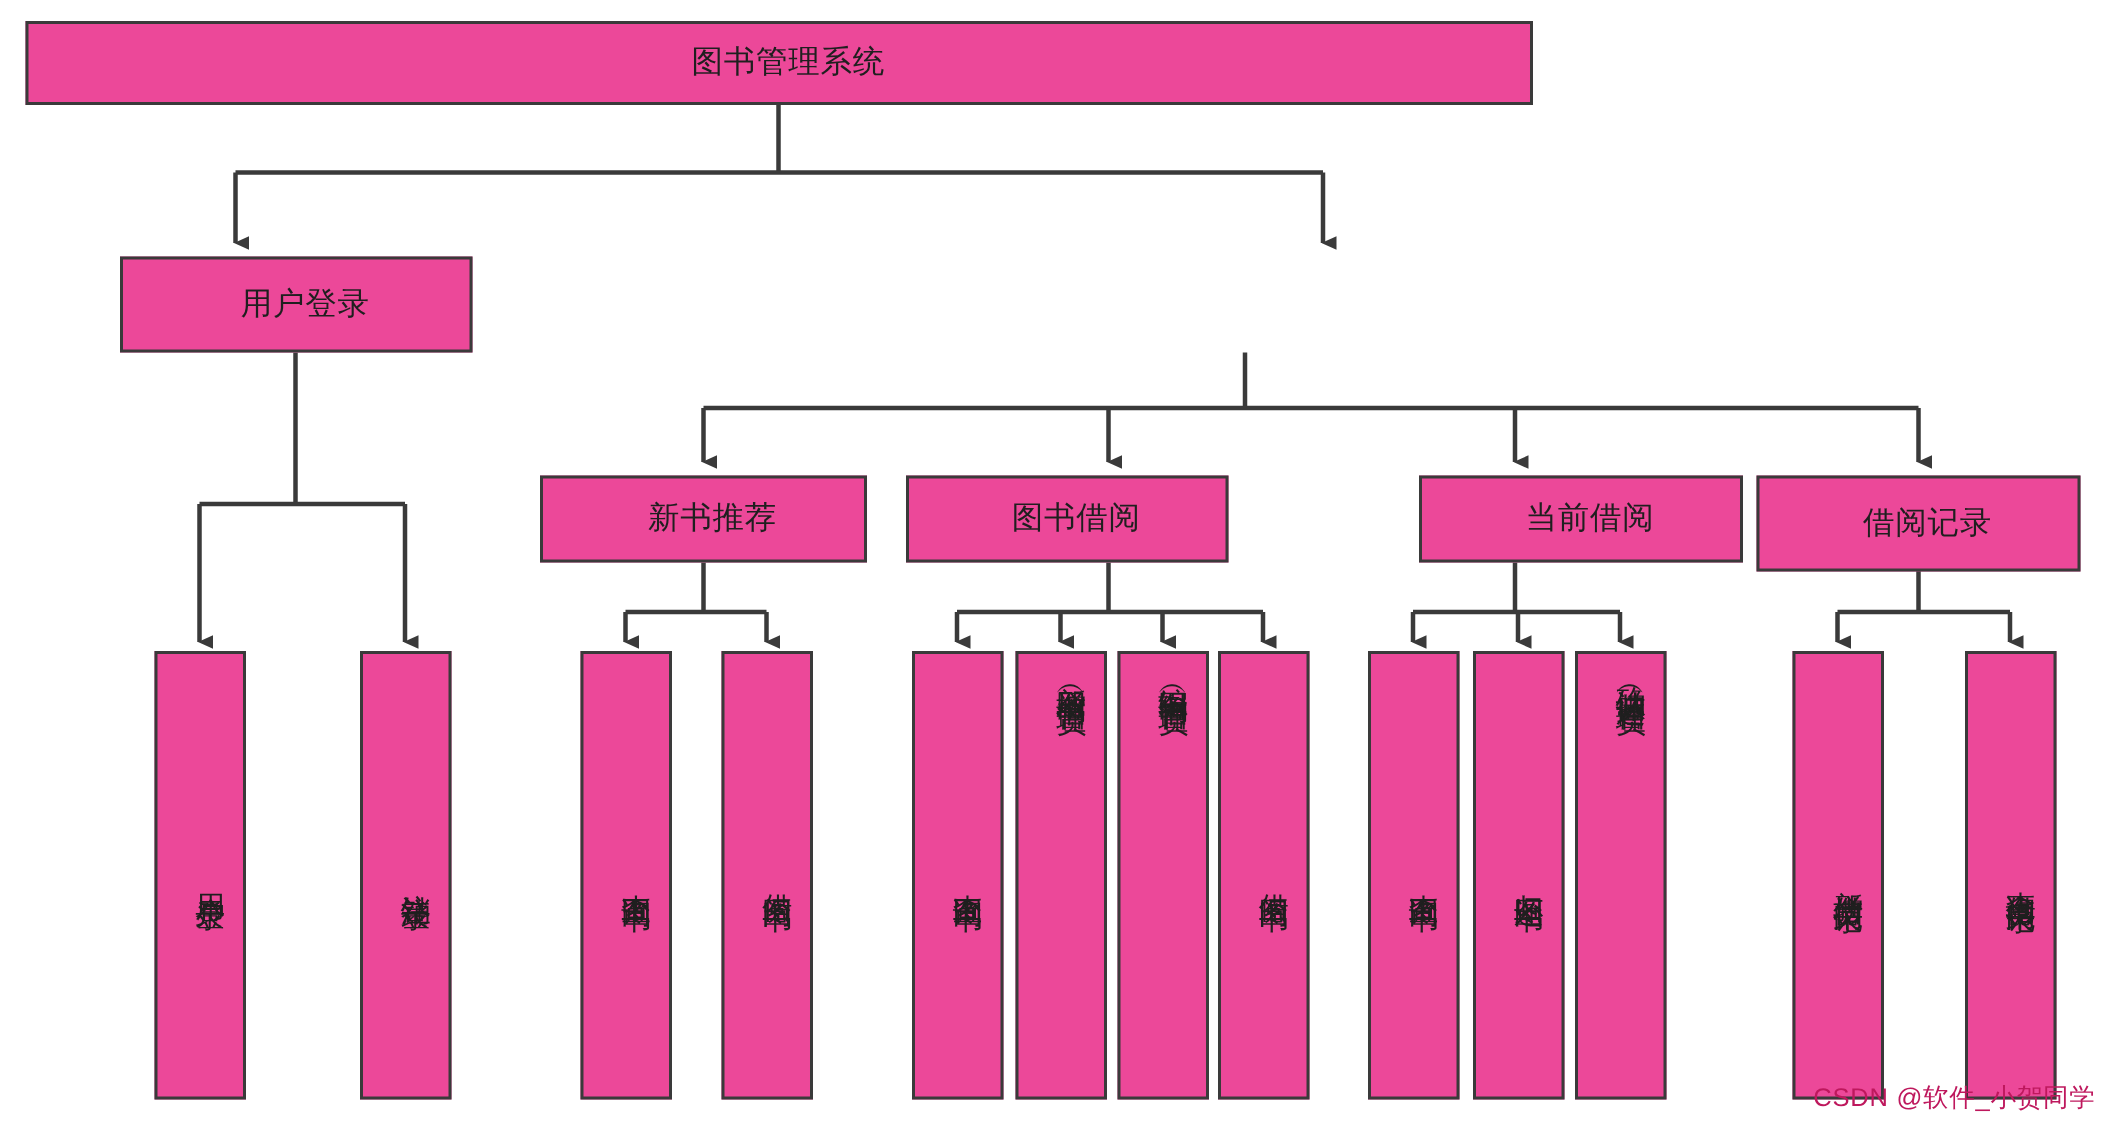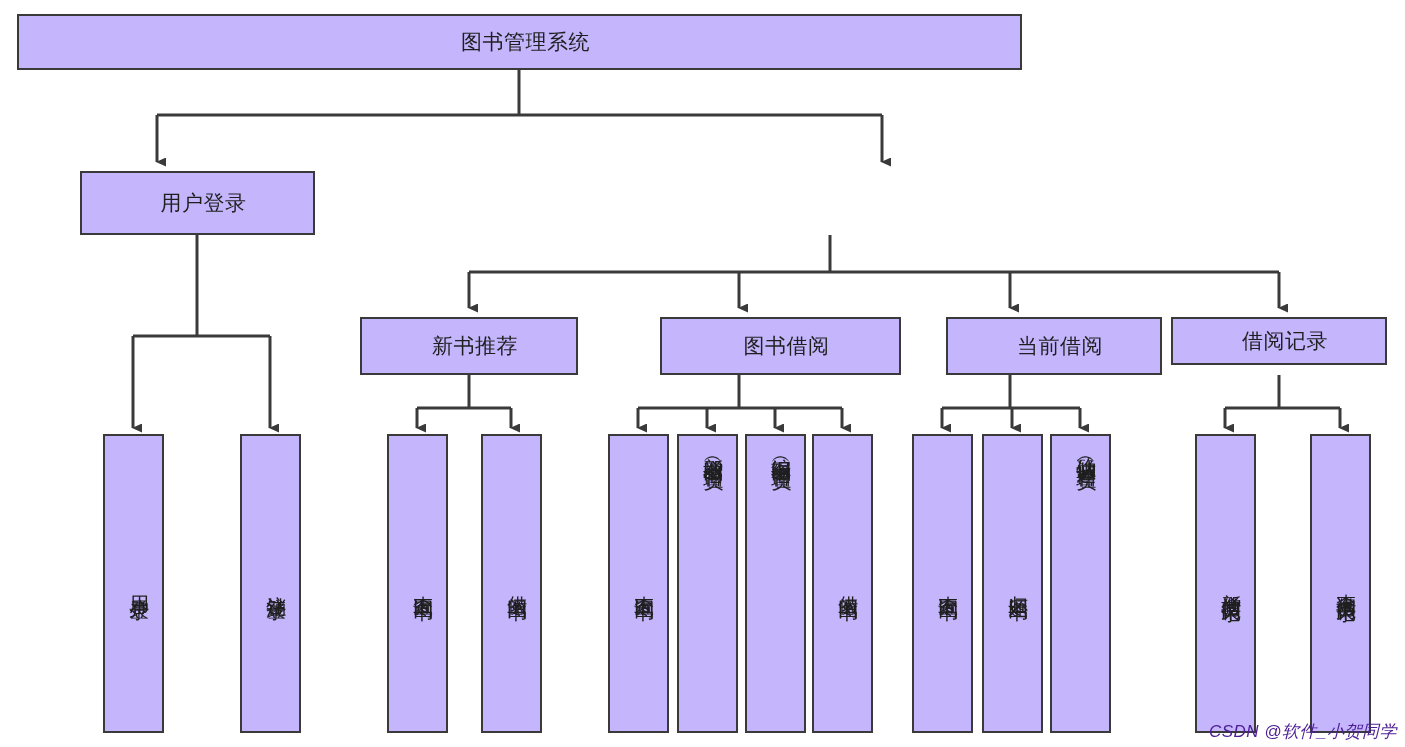--- a/index.html
+++ b/index.html
@@ -23,21 +23,21 @@
     position: absolute;
     left: 0;
     top: 0;
     width: 1405px;
     height: 747px;
     pointer-events: none;
   }
   .node {
     position: absolute;
     box-sizing: border-box;
-    background: #c4b5fd;
+    background: #ec4899;
     border: 2px solid #3a3a3a;
     display: flex;
     align-items: center;
     justify-content: center;
     z-index: 2;
     padding-left: 12px;
   }
   .node-label {
     font-size: 21px;
     line-height: 1.18;
@@ -61,25 +61,24 @@
   }
   .node.leaf.centered {
     align-items: center;
     padding-top: 0;
   }
   #watermark {
     position: absolute;
     right: 8px;
     bottom: 4px;
     font-size: 17px;
-    color: #4c1d95;
+    color: #be185d;
     letter-spacing: 0.5px;
     z-index: 3;
     white-space: nowrap;
-    font-style: italic;
   }
 </style>
 </head>
 <body>
 
 <div id="diagram-root">
 
   <svg id="edge-layer" viewBox="0 0 1405 747" width="1405" height="747" xmlns="http://www.w3.org/2000/svg">
     <defs>
       <marker id="arrowhead" markerWidth="9" markerHeight="10" refX="4.5" refY="9" orient="auto" markerUnits="userSpaceOnUse">
@@ -136,29 +135,29 @@
 
   <div class="node" style="left:80px; top:171px; width:235px; height:64px;">
     <span class="node-label">用户登录</span>
   </div>
 
 
   <div class="node" style="left:360px; top:317px; width:218px; height:58px;align-items:center;">
     <span class="node-label">新书推荐</span>
   </div>
 
-  <div class="node" style="left:660px; top:317px; width:241px; height:58px;">
+  <div class="node" style="left:604px; top:317px; width:215px; height:58px;">
     <span class="node-label">图书借阅</span>
   </div>
 
   <div class="node" style="left:902px; top:317px; width:216px; height:58px;margin-left:44px;">
     <span class="node-label">当前借阅</span>
   </div>
 
-  <div class="node" style="left:1171px; top:317px; width:216px; height:48px;">
+  <div class="node" style="left:1171px; top:317px; width:216px; height:64px;">
     <span class="node-label">借阅记录</span>
   </div>
 
   <div class="node leaf centered" style="left:103px; top:434px; width:61px; height:299px;">
     <span class="node-label">用户登录</span>
   </div>
   <div class="node leaf centered" style="left:240px; top:434px; width:61px; height:299px;">
     <span class="node-label">注销登录</span>
   </div>
 

